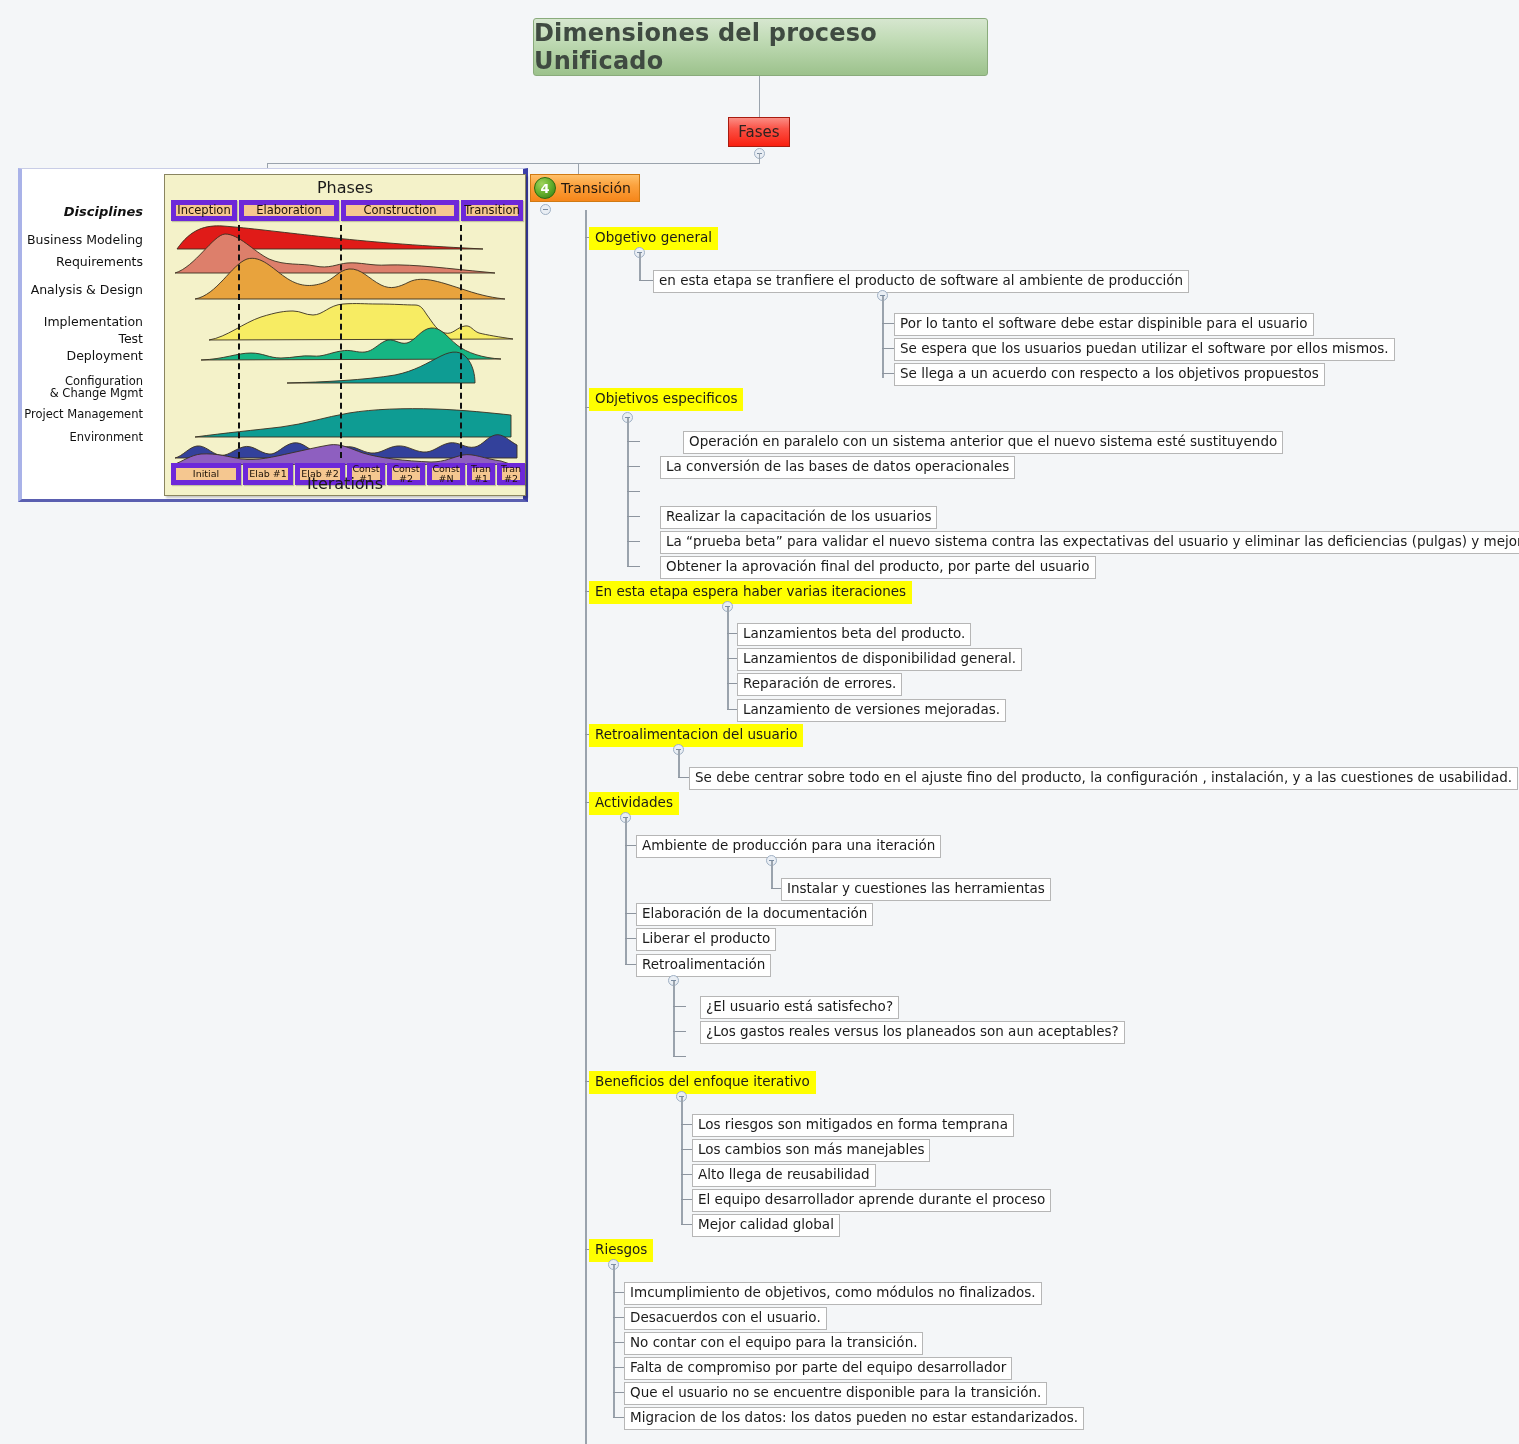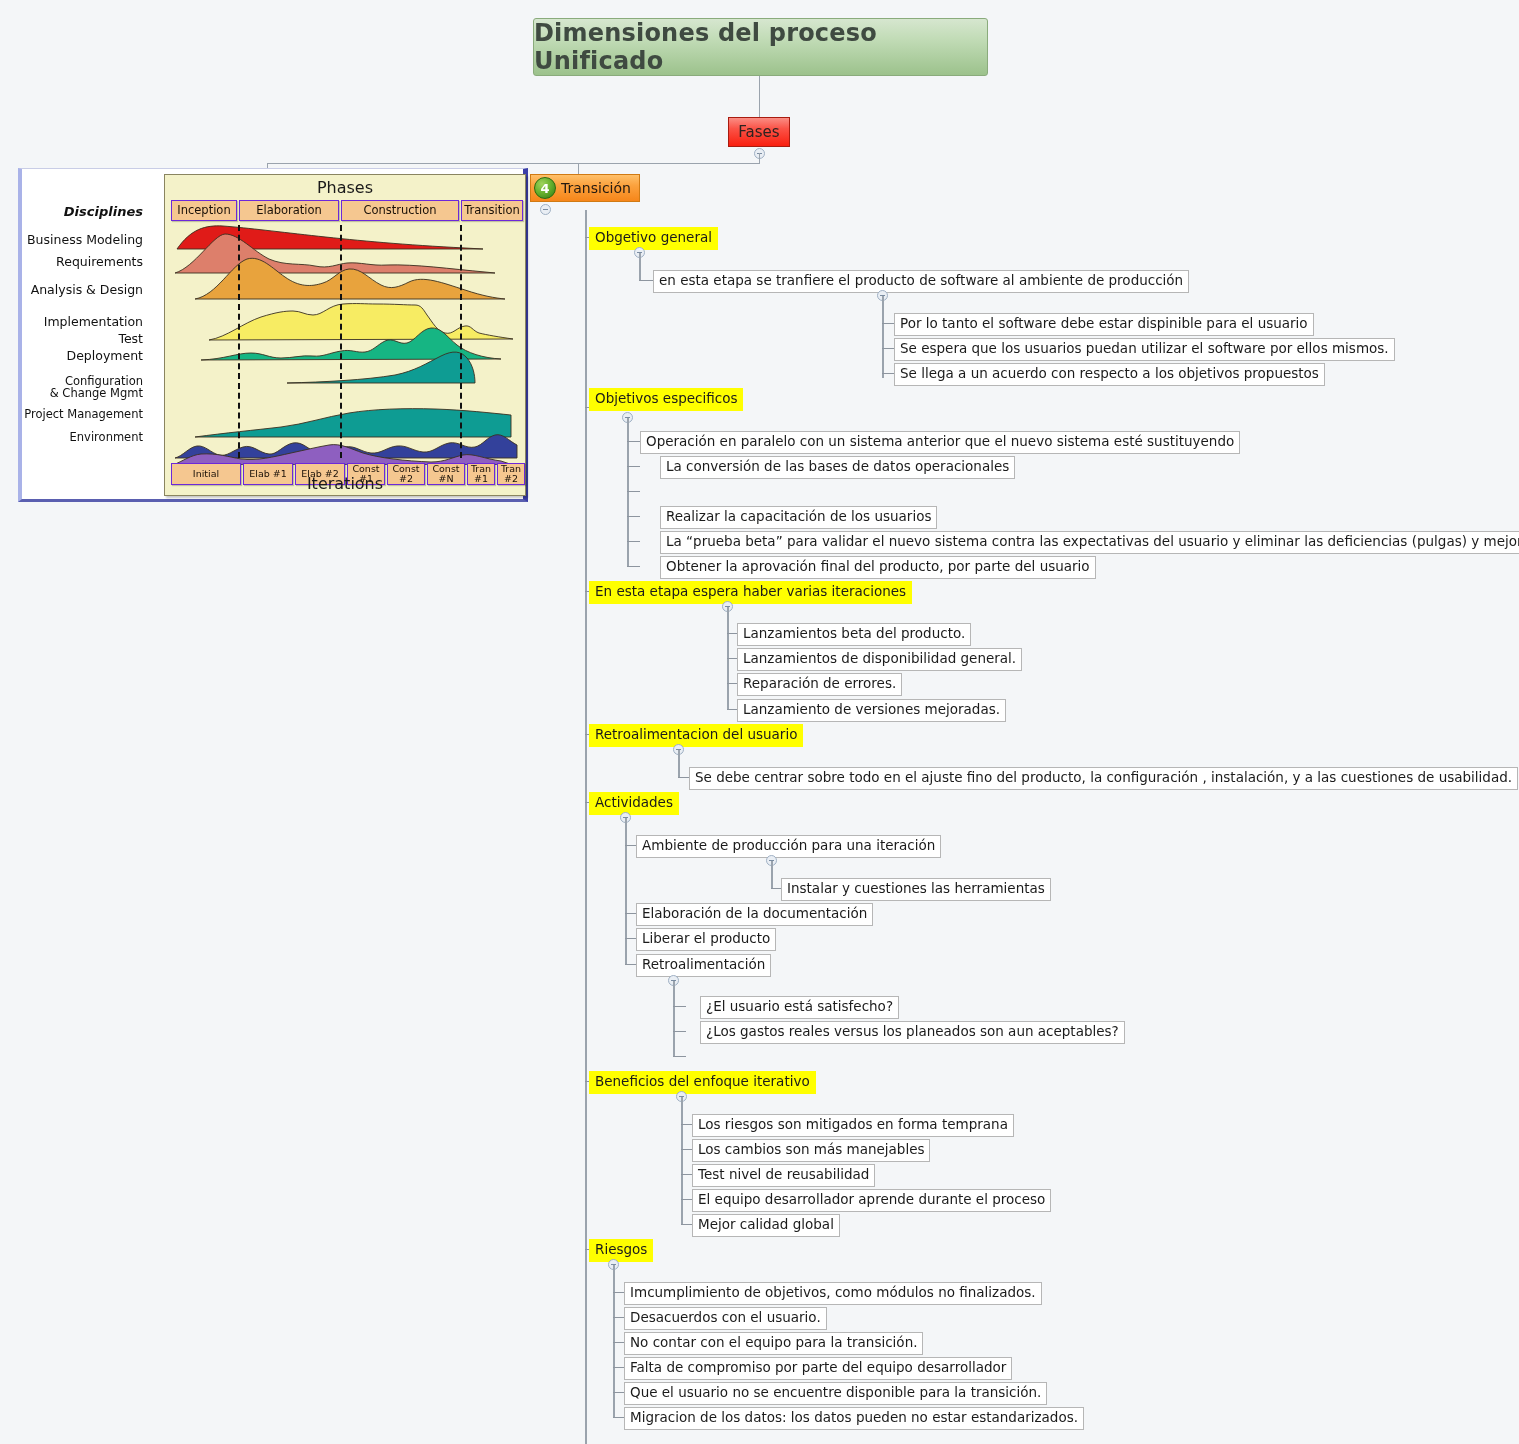--- a/index.html
+++ b/index.html
@@ -125,21 +125,21 @@
     border: 1px solid #8a8560;
     box-shadow: 2px 2px 2px rgba(0,0,0,0.22);
   }
   .rup-chart .phases-title {
     position: absolute; left: 0; top: 3px; width: 100%;
     text-align: center; font-size: 16px; color: #1a1a1a;
   }
   .phase-box, .iter-box {
     position: absolute;
     background: #f5c790;
-    border: 1px solid #6d28d9;
+    border: 5px solid #6d28d9;
     display: flex; align-items: center; justify-content: center;
     font-size: 11.5px; color: #1a1108;
     box-shadow: 1px 1px 1px rgba(0,0,0,0.2);
     text-align: center; line-height: 1.05;
   }
   .iter-box { font-size: 9.5px; }
   .rup-chart .iter-title {
     position: absolute; left: 0; bottom: 2px; width: 100%;
     text-align: center; font-size: 16px; color: #1a1a1a;
   }
@@ -185,21 +185,21 @@
   <div class="stub" style="left:882px; top:348px; width:13px;"></div>
   <div class="node leaf" style="left:894px; top:338px;">Se espera que los usuarios puedan utilizar el software por ellos mismos.</div>
   <div class="stub" style="left:882px; top:373px; width:13px;"></div>
   <div class="node leaf" style="left:894px; top:363px;">Se llega a un acuerdo con respecto a los objetivos propuestos</div>
 
   <div class="stub" style="left:585px; top:407px; width:7px;"></div>
   <div class="node topic" style="left:589px; top:388px;">Objetivos especificos</div>
   <div class="collapse" style="left:622px; top:412px;"></div>
   <div class="trunk" style="left:627px; top:418px; height:148px;"></div>
   <div class="stub" style="left:627px; top:441px; width:13px;"></div>
-  <div class="node leaf" style="left:640px; top:431px;">Operación en paralelo con un sistema anterior que el nuevo sistema esté sustituyendo</div>
+  <div class="node leaf" style="left:683px; top:431px;">Operación en paralelo con un sistema anterior que el nuevo sistema esté sustituyendo</div>
   <div class="stub" style="left:627px; top:466px; width:13px;"></div>
   <div class="node leaf" style="left:660px; top:456px;">La conversión de las bases de datos operacionales</div>
   <div class="stub" style="left:627px; top:491px; width:13px;"></div>
   <div class="stub" style="left:627px; top:516px; width:13px;"></div>
   <div class="node leaf" style="left:660px; top:506px;">Realizar la capacitación de los usuarios</div>
   <div class="stub" style="left:627px; top:541px; width:13px;"></div>
   <div class="node leaf" style="left:660px; top:531px;">La “prueba beta” para validar el nuevo sistema contra las expectativas del usuario y eliminar las deficiencias (pulgas) y mejorar el rendimiento</div>
   <div class="stub" style="left:627px; top:566px; width:13px;"></div>
   <div class="node leaf" style="left:660px; top:556px;">Obtener la aprovación final del producto, por parte del usuario</div>
 
@@ -252,21 +252,21 @@
 
   <div class="stub" style="left:585px; top:1081px; width:7px;"></div>
   <div class="node topic" style="left:589px; top:1071px;">Beneficios del enfoque iterativo</div>
   <div class="collapse" style="left:676px; top:1091px;"></div>
   <div class="trunk" style="left:681px; top:1097px; height:127px;"></div>
   <div class="stub" style="left:681px; top:1124px; width:13px;"></div>
   <div class="node leaf" style="left:692px; top:1114px;">Los riesgos son mitigados en forma temprana</div>
   <div class="stub" style="left:681px; top:1149px; width:13px;"></div>
   <div class="node leaf" style="left:692px; top:1139px;">Los cambios son más manejables</div>
   <div class="stub" style="left:681px; top:1174px; width:13px;"></div>
-  <div class="node leaf" style="left:692px; top:1164px;">Test nivel de reusabilidad</div>
+  <div class="node leaf" style="left:692px; top:1164px;">Alto llega de reusabilidad</div>
   <div class="stub" style="left:681px; top:1199px; width:13px;"></div>
   <div class="node leaf" style="left:692px; top:1189px;">El equipo desarrollador aprende durante el proceso</div>
   <div class="stub" style="left:681px; top:1224px; width:13px;"></div>
   <div class="node leaf" style="left:692px; top:1214px;">Mejor calidad global</div>
 
   <div class="stub" style="left:585px; top:1249px; width:7px;"></div>
   <div class="node topic" style="left:589px; top:1239px;">Riesgos</div>
   <div class="collapse" style="left:608px; top:1259px;"></div>
   <div class="trunk" style="left:613px; top:1265px; height:152px;"></div>
   <div class="stub" style="left:613px; top:1292px; width:13px;"></div>

